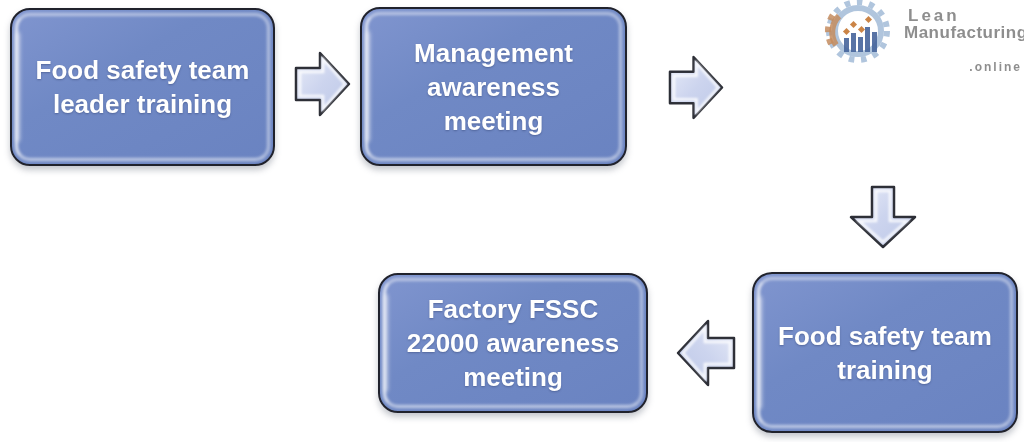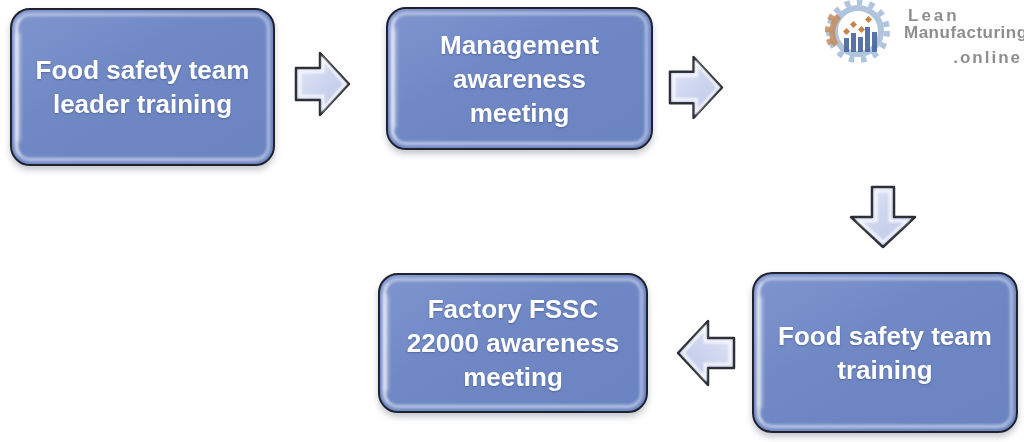--- a/index.html
+++ b/index.html
@@ -52,21 +52,21 @@
     color: #ffffff;
     font-weight: bold;
     font-size: 26px;
     line-height: 34px;
     white-space: pre-line;
     padding: 0 8px;
     text-shadow: 0 1px 2px rgba(30,40,80,.35);
   }
 
   #box-1 { left: 10px;  top: 8px;   width: 265px; height: 158px; }
-  #box-2 { left: 386px; top: 7px;   width: 267px; height: 143px; }
+  #box-2 { left: 360px; top: 7px;   width: 267px; height: 159px; }
   #box-3 { left: 750px; top: 7px;   width: 267px; height: 159px; }
   #box-4 { left: 752px; top: 272px; width: 266px; height: 161px; }
   #box-5 { left: 378px; top: 273px; width: 270px; height: 140px; }
 
   
   .arrow { position: absolute; }
   #arrow-1 { left: 294px; top: 50px;  width: 58px; height: 68px; }
   #arrow-2 { left: 668px; top: 53px;  width: 57px; height: 69px; }
   #arrow-3 { left: 848px; top: 185px; width: 70px; height: 65px; }
   #arrow-4 { left: 674px; top: 318px; width: 62px; height: 70px; }
@@ -80,21 +80,21 @@
   }
   .watermark .wm-text {
     position: absolute;
     font-weight: bold;
     color: rgba(122,122,122,.85);
     text-shadow: 0 1px 0 rgba(255,255,255,.45), 0 0 2px rgba(255,255,255,.35);
     white-space: nowrap;
   }
   .wm-line1 { left: 88px; top: 6px;  font-size: 17px; letter-spacing: 3px; }
   .wm-line2 { left: 84px; top: 23px; font-size: 17px; letter-spacing: 0.5px; }
-  .wm-line3 { right: 2px; top: 48px; font-size: 17px; letter-spacing: 2px; }
+  .wm-line3 { right: 2px; top: 60px; font-size: 12px; letter-spacing: 2px; }
   .wm-gear { position: absolute; left: 2px; top: 0; }
 </style>
 </head>
 <body>
 
 <div class="stage">
 
   <div class="box" id="box-1">
     <div class="label">Food safety team
 leader training</div>

